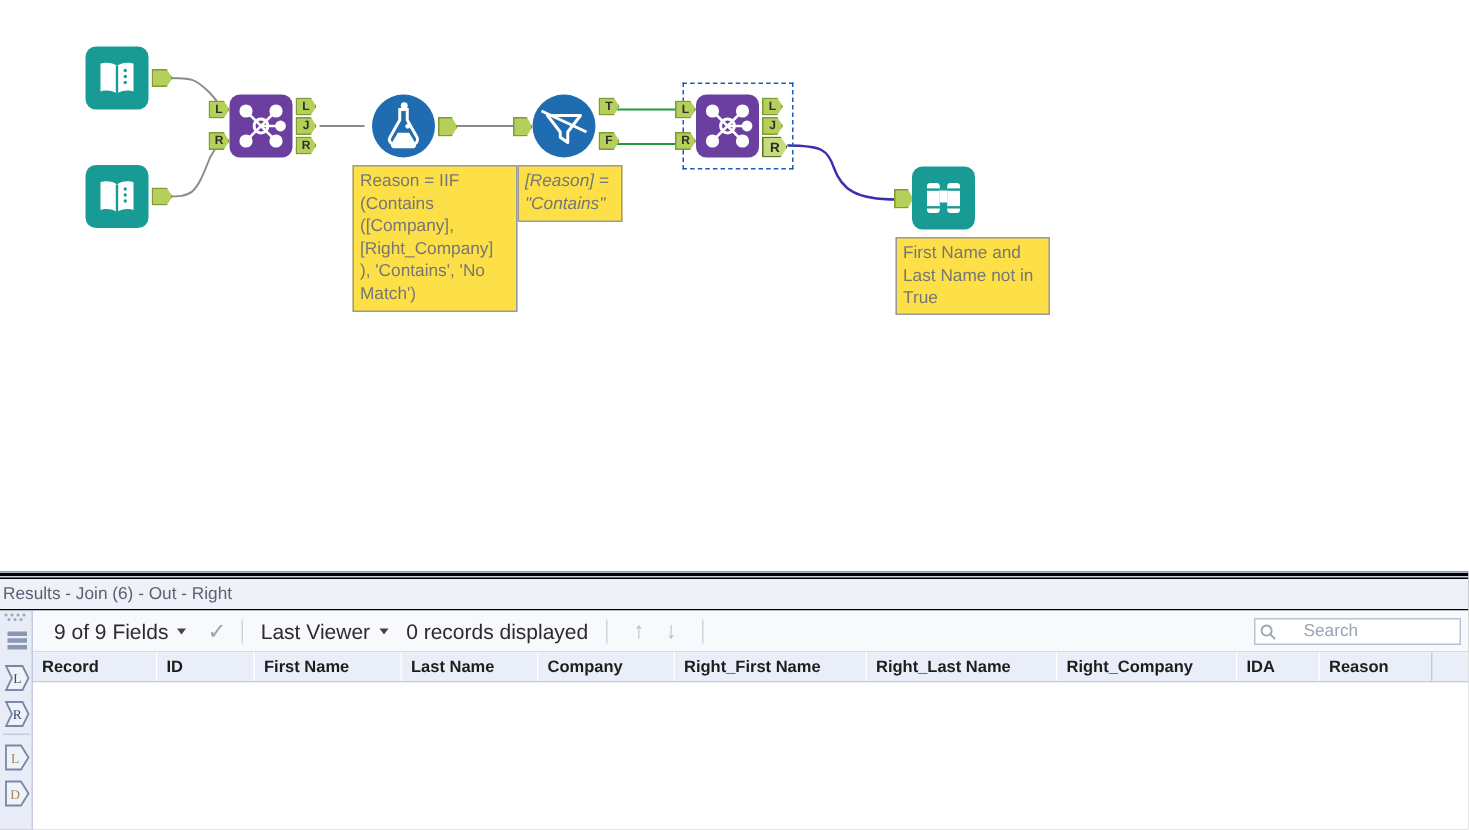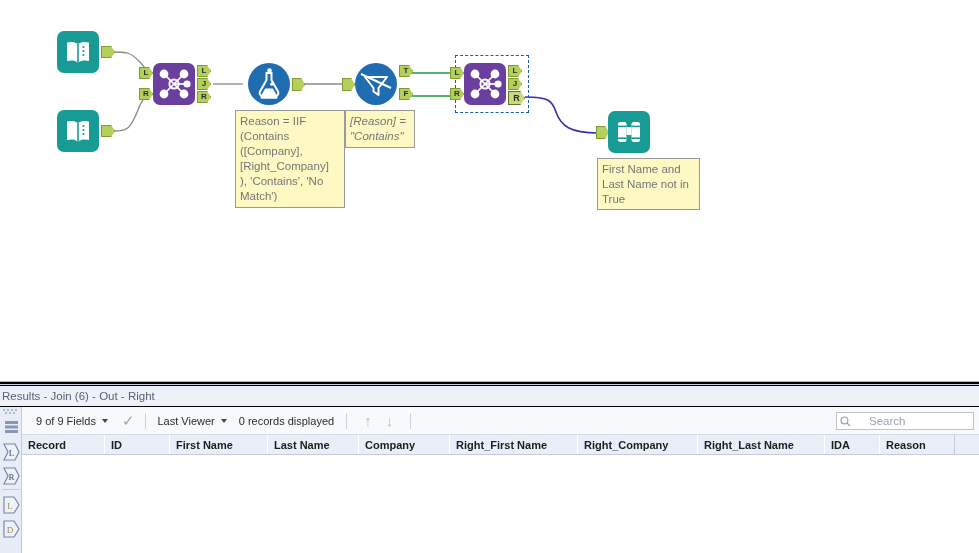--- a/index.html
+++ b/index.html
@@ -75,21 +75,21 @@
   }
   .anchor.sel-out {
     background: #c6da7e;
     border: 1px solid #5d7327;
   }
 
   
   .annot {
     position: absolute;
     border: 1px solid #9a9a9a;
-    background: #fef9c3;
+    background: #fde047;
     color: #767676;
     font-size: 11.5px;
     line-height: 15px;
     padding: 3px 5px 4px 4px;
     font-family: "Liberation Sans", sans-serif;
     white-space: pre-line;
   }
 
   
   #results {
@@ -148,21 +148,21 @@
 
   
   .toolbar {
     position: absolute; left: 22px; top: 0;
     width: 957px; height: 28px;
     background: #f7f9fc;
     border-bottom: 1px solid #d4dbe8;
     display: flex; align-items: center;
   }
   .tb-item {
-    font-size: 11px;
+    font-size: 14px;
     color: #2b2b2b;
     display: flex; align-items: center;
     height: 28px;
     padding: 0 2px;
     white-space: nowrap;
   }
   .tb-gap { width: 12px; }
   .caret {
     width: 0; height: 0;
     border-left: 3.5px solid transparent;
@@ -469,22 +469,22 @@
       </div>
 
       <div class="grid">
         <div class="grid-head">
           <div class="gh" style="width:83px;">Record</div>
           <div class="gh" style="width:65px;">ID</div>
           <div class="gh" style="width:98px;">First Name</div>
           <div class="gh" style="width:91px;">Last Name</div>
           <div class="gh" style="width:91px;">Company</div>
           <div class="gh" style="width:128px;">Right_First Name</div>
+          <div class="gh" style="width:127px;">Right_Last Name</div>
           <div class="gh" style="width:120px;">Right_Company</div>
-          <div class="gh" style="width:127px;">Right_Last Name</div>
           <div class="gh" style="width:55px;">IDA</div>
           <div class="gh" style="width:75px;">Reason</div>
         </div>
         <div class="grid-body"></div>
       </div>
 
     </div>
   </div>
 </div>
 

